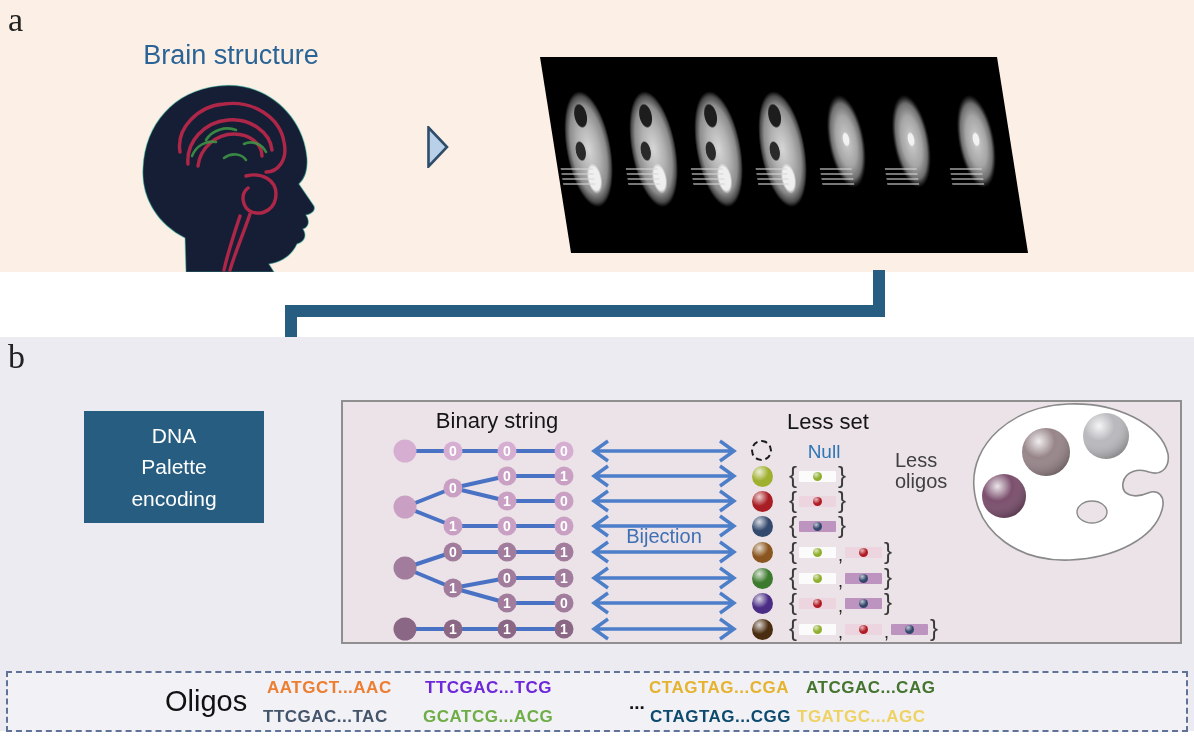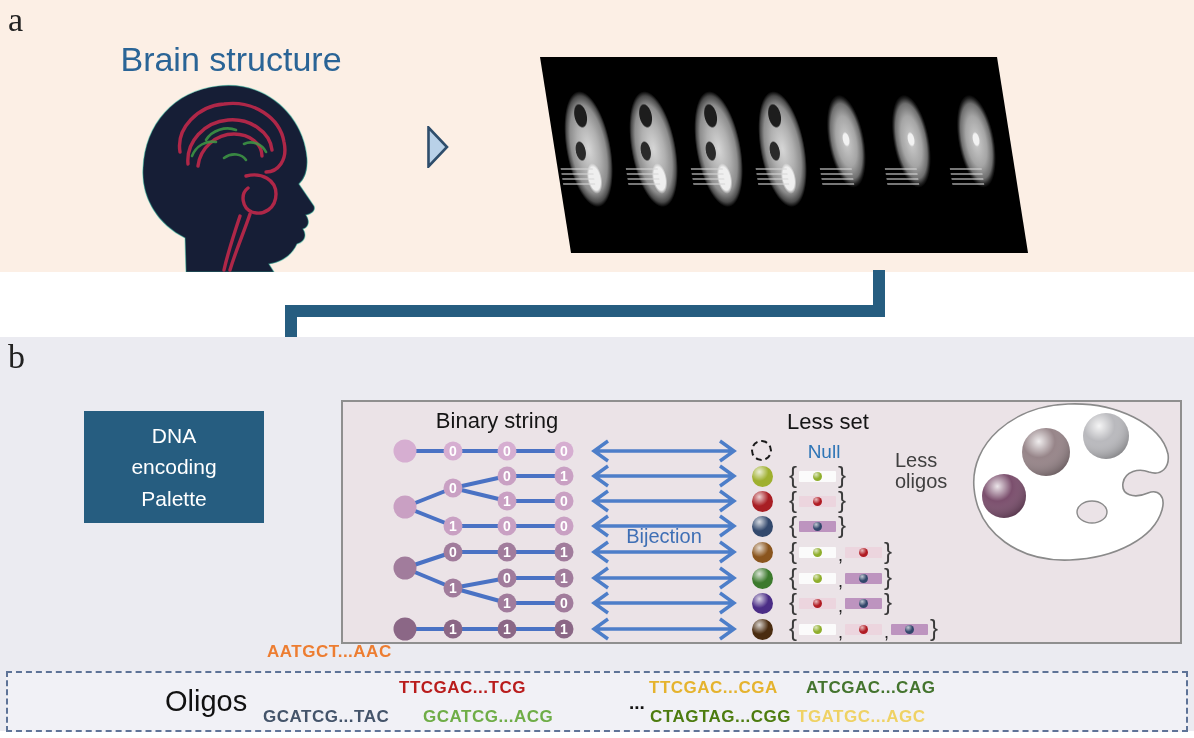--- a/index.html
+++ b/index.html
@@ -4,21 +4,21 @@
 <style>
   html,body{margin:0;padding:0;background:#ffffff;}
   body{font-family:"Liberation Sans",sans-serif;}
   #stage{position:relative;width:1194px;height:738px;overflow:hidden;background:#ffffff;}
   .abs{position:absolute;}
 
   
   #panel-a{left:0;top:0;width:1194px;height:272px;background:#fcefe5;}
   .panel-label{font-family:"Liberation Serif",serif;font-size:34px;color:#222;line-height:1;}
   #label-a{left:8px;top:3px;}
-  .section-title{color:#2a6496;font-size:34px;white-space:nowrap;text-align:center;}
+  .section-title{color:#2a6496;font-size:27px;white-space:nowrap;text-align:center;}
   #brain-title{left:118px;top:40px;width:226px;}
   #mri-title{left:540px;top:25px;width:440px;}
 
   
   #flow-triangle{left:427px;top:126px;}
 
   
   .mri-slice{position:absolute;top:57px;width:68px;height:196px;background:#000;
     transform:skewX(9deg);transform-origin:0 0;overflow:hidden;}
   .mri-slice.full{background:
@@ -136,22 +136,22 @@
   <div id="conn-down-right" class="abs conn"></div>
   <div id="conn-horizontal" class="abs conn"></div>
   <div id="conn-down-left" class="abs conn"></div>
   <div id="conn-arrowhead" class="abs"></div>
 
   <div id="panel-b" class="abs"></div>
   <div id="label-b" class="abs panel-label">b</div>
 
   <div id="dna-box" class="abs">
     <span>DNA</span>
+    <span>Palette</span>
     <span>encoding</span>
-    <span>Palette</span>
   </div>
 
   <div id="inner-box" class="abs"></div>
   <div id="binary-title" class="abs">Binary string</div>
   <div id="oligoset-title" class="abs">Less set</div>
   <div id="null-label" class="abs">Null</div>
   <div id="bijection-label" class="abs">Bijection</div>
   <div id="less-oligos" class="abs">
     <div>Less</div>
     <div>oligos</div>
@@ -366,24 +366,24 @@
         <stop offset="0" stop-color="#ffffff" stop-opacity="0.85"></stop>
         <stop offset="0.45" stop-color="#ffffff" stop-opacity="0"></stop>
         <stop offset="1" stop-color="#000000" stop-opacity="0.25"></stop>
       </radialGradient>
     </defs>
   </svg>
 
   <div id="oligos-box" class="abs"></div>
   <div id="oligos-label" class="abs">Oligos</div>
   <div id="sequences">
-      <span class="seq" style="left: 267px; top: 642px; color: rgb(237, 125, 49);">AATGCT...AAC</span>
-      <span class="seq" style="left: 399px; top: 678px; color: #b91c1c;">TTCGAC...TCG</span>
-      <span class="seq" style="left: 649px; top: 678px; color: rgb(229, 179, 46);">TTCGAC...CGA</span>
+      <span class="seq" style="left: 267px; top: 678px; color: rgb(237, 125, 49);">AATGCT...AAC</span>
+      <span class="seq" style="left: 425px; top: 678px; color: #6d28d9;">TTCGAC...TCG</span>
+      <span class="seq" style="left: 649px; top: 678px; color: rgb(229, 179, 46);">CTAGTAG...CGA</span>
       <span class="seq" style="left: 806px; top: 678px; color: rgb(68, 116, 46);">ATCGAC...CAG</span>
-      <span class="seq" style="left: 263px; top: 707px; color: rgb(68, 84, 106);">GCATCG...TAC</span>
+      <span class="seq" style="left: 263px; top: 707px; color: rgb(68, 84, 106);">TTCGAC...TAC</span>
       <span class="seq" style="left: 423px; top: 707px; color: rgb(111, 173, 71);">GCATCG...ACG</span>
-      <span class="seq" style="left: 650px; top: 707px; color: #4d7c0f;">CTAGTAG...CGG</span>
+      <span class="seq" style="left: 650px; top: 707px; color: #0c4a6e;">CTAGTAG...CGG</span>
       <span class="seq" style="left: 797px; top: 707px; color: rgb(239, 210, 100);">TGATGC...AGC</span>
       <span id="seq-ellipsis" style="left: 629px; top: 692px;">...</span>
     </div>
 
 </div>
 
 </body></html>

